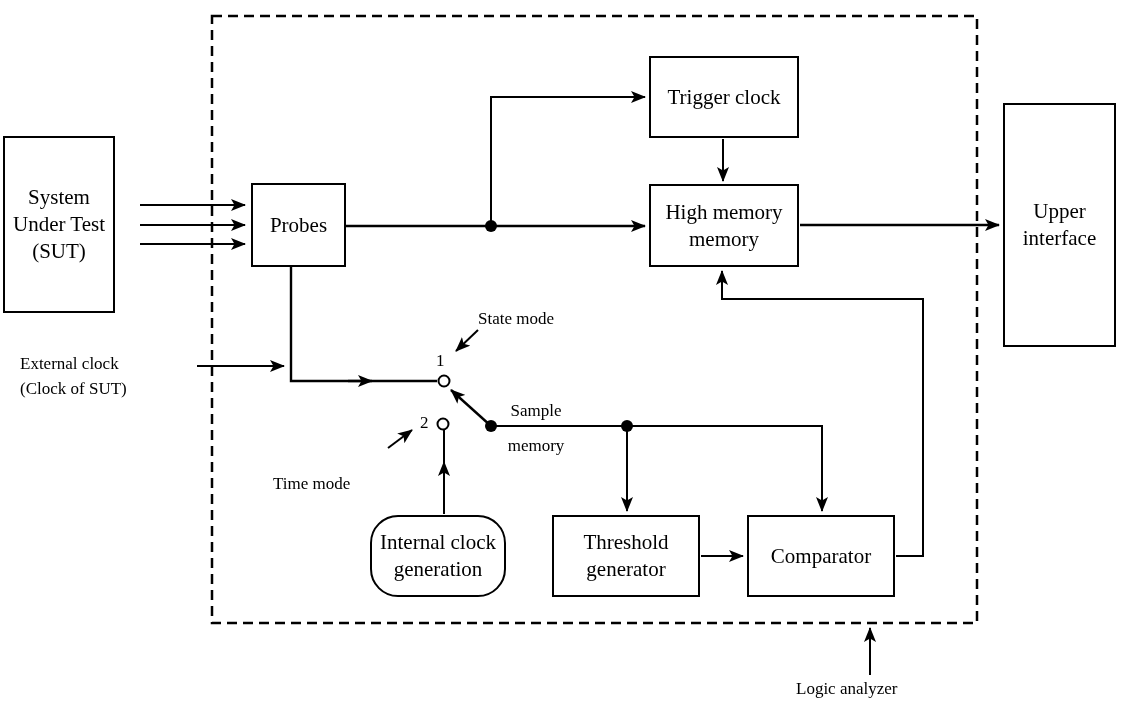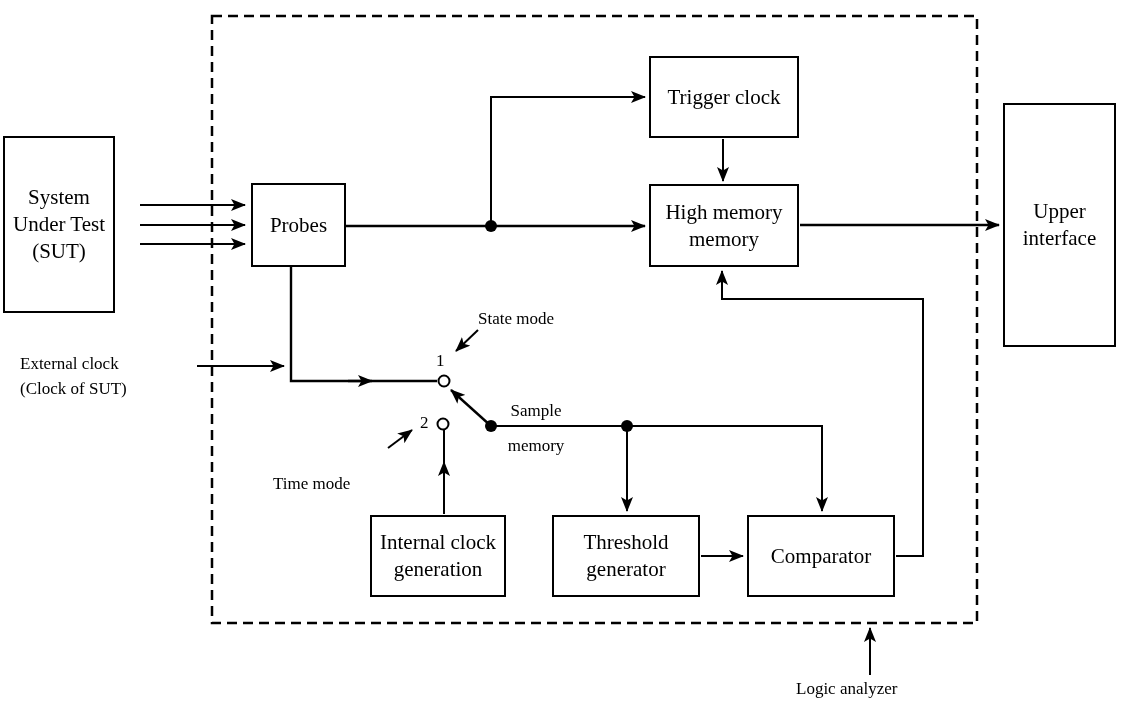--- a/index.html
+++ b/index.html
@@ -41,21 +41,21 @@
     font-size: 17px;
     line-height: 25px;
     white-space: pre-line;
   }
   
   .sut        { left: 3px;    top: 136px; width: 112px; height: 177px; }
   .probes     { left: 251px;  top: 183px; width: 95px;  height: 84px;  }
   .trigger    { left: 649px;  top: 56px;  width: 150px; height: 82px;  }
   .memory     { left: 649px;  top: 184px; width: 150px; height: 83px;  }
   .upper      { left: 1003px; top: 103px; width: 113px; height: 244px; align-items: center; }
-  .iclock     { left: 370px;  top: 515px; width: 136px; height: 82px;  }
+  .iclock     { left: 370px;  top: 515px; width: 136px; height: 82px; border-radius: 28px;  }
   .threshold  { left: 552px;  top: 515px; width: 148px; height: 82px;  }
   .comparator { left: 747px;  top: 515px; width: 148px; height: 82px;  }
   
   .external-clock  { left: 20px;  top: 351px; width: 196px; text-align: left; }
   .state-mode      { left: 478px; top: 306px; white-space: nowrap; }
   .time-mode       { left: 273px; top: 449px; white-space: nowrap; margin-top: 22px; }
   .sample-clock    { left: 477px; top: 393px; width: 118px; text-align: center; line-height: 35px; }
   .logic-analyzer  { left: 796px; top: 676px; width: 152px; text-align: left; }
   .pos-1           { left: 436px; top: 348px; }
   .pos-2           { left: 420px; top: 410px; }

